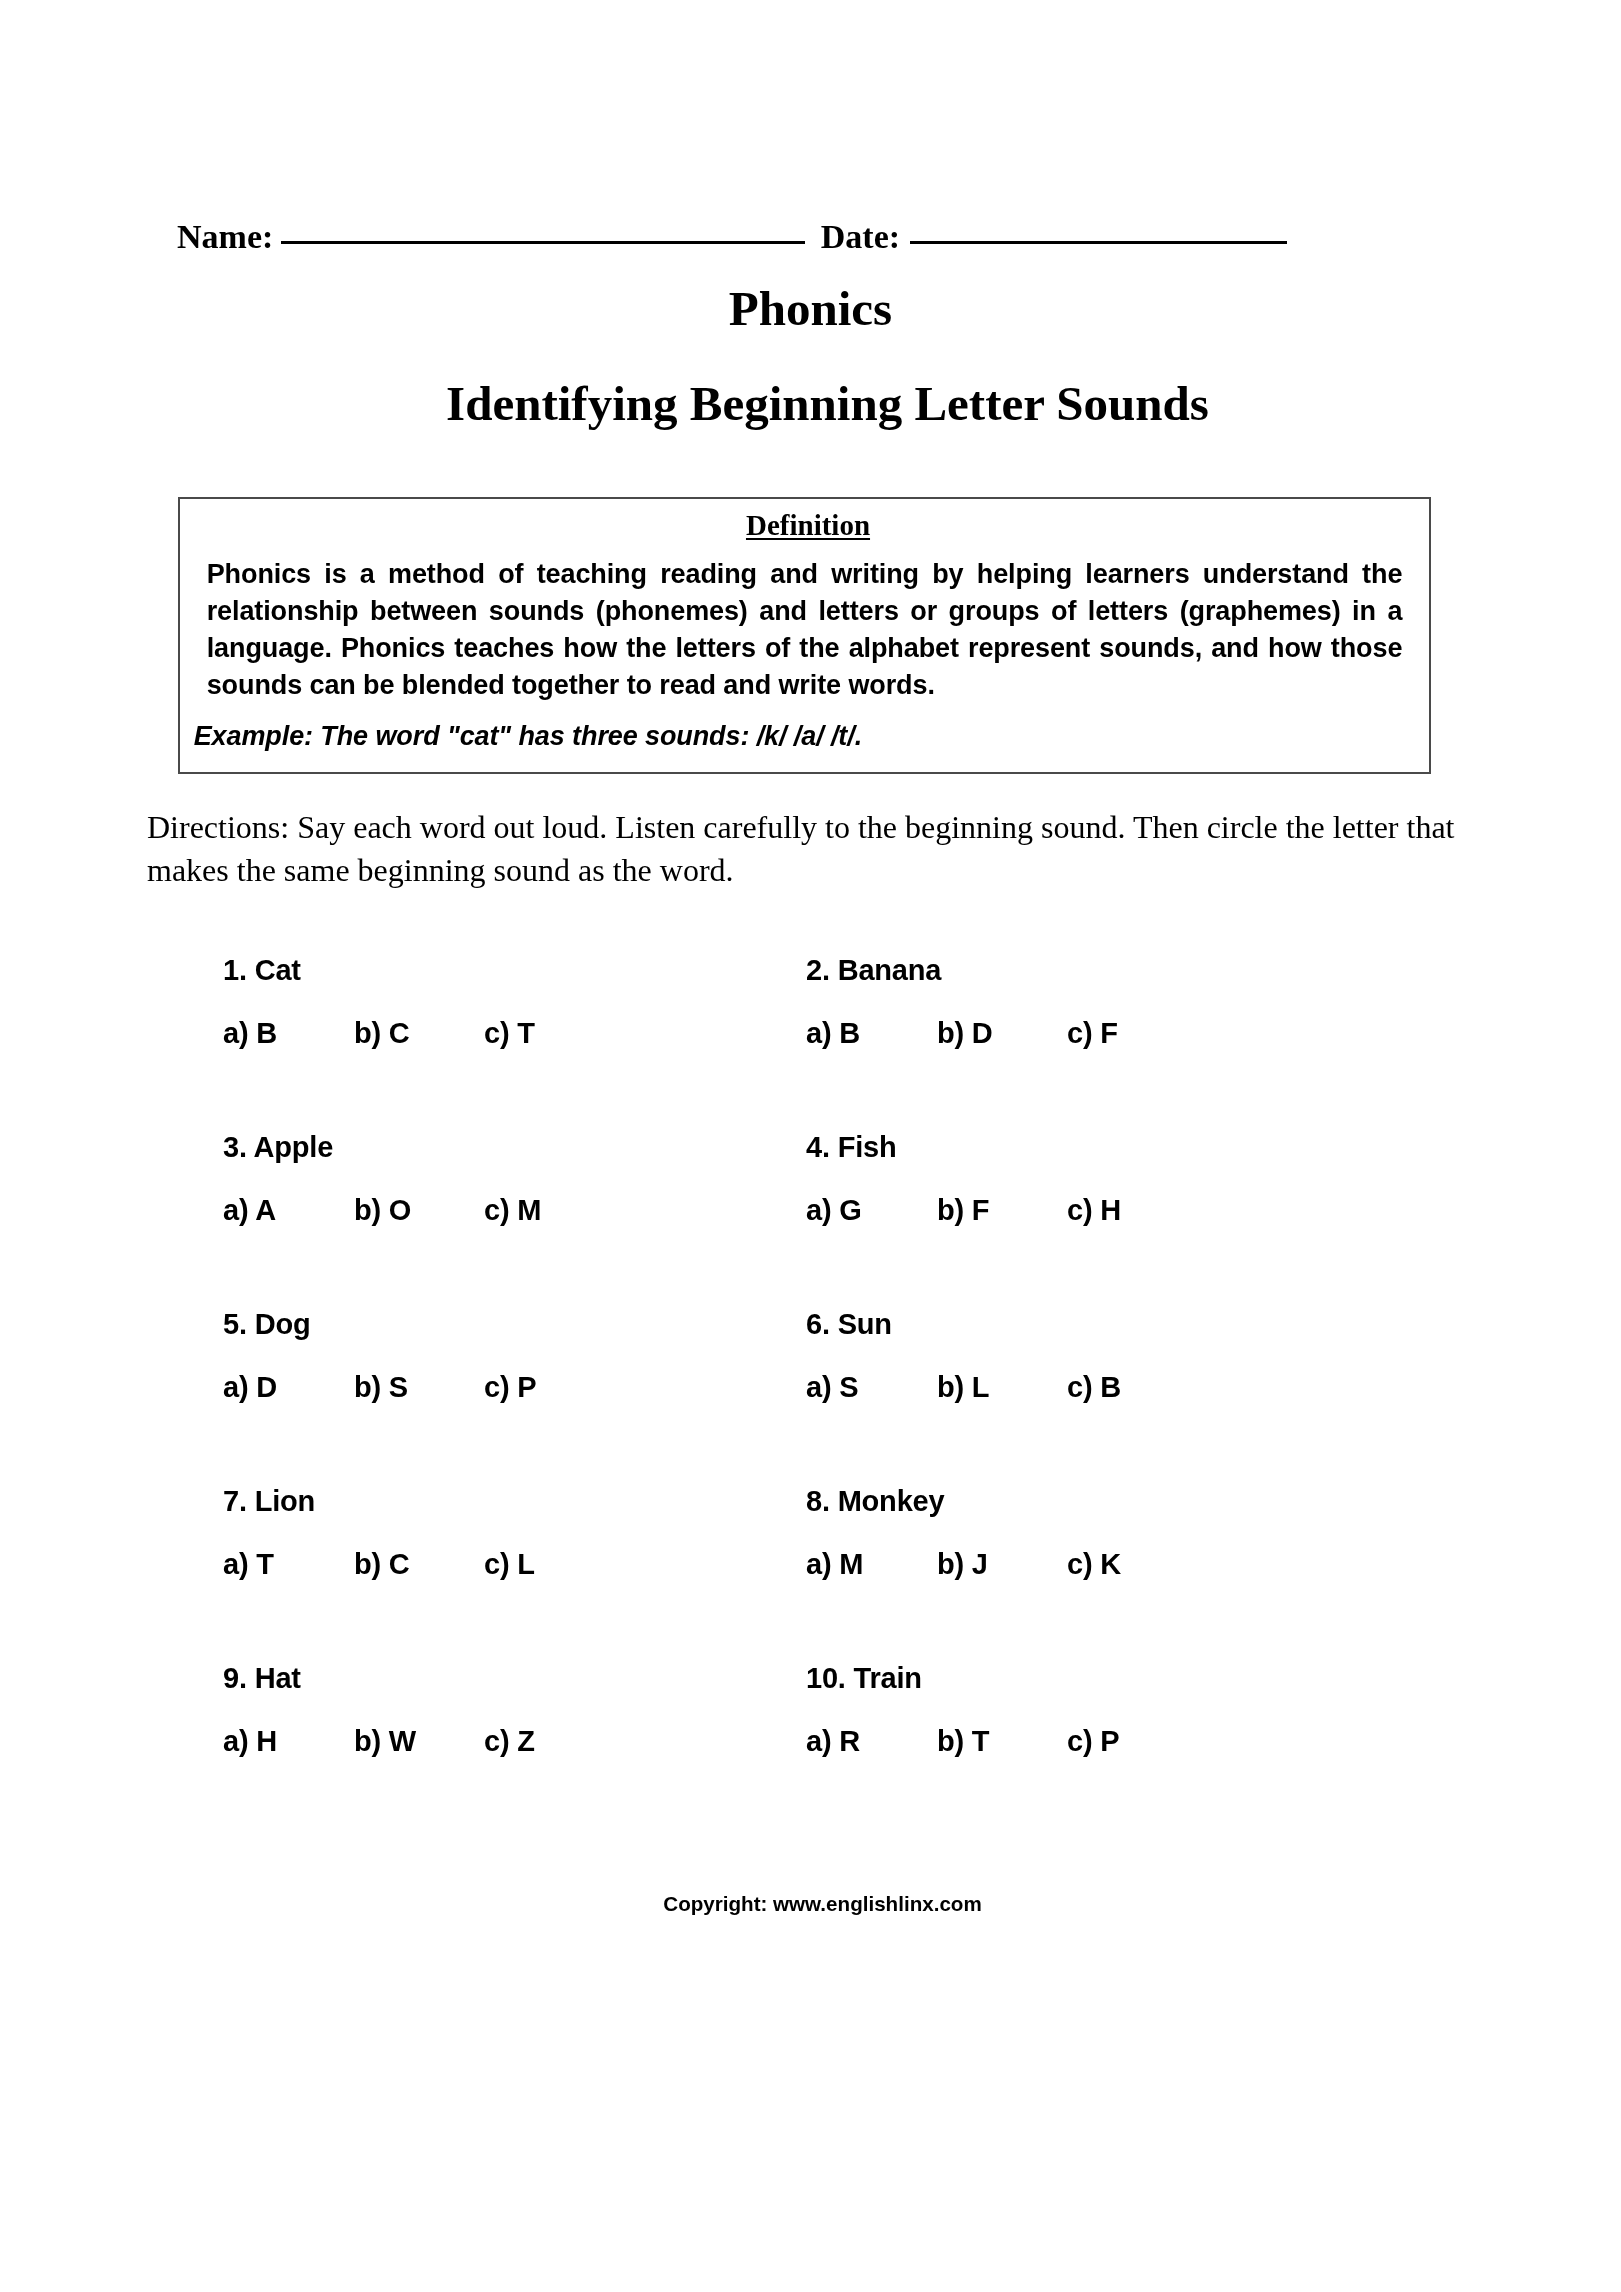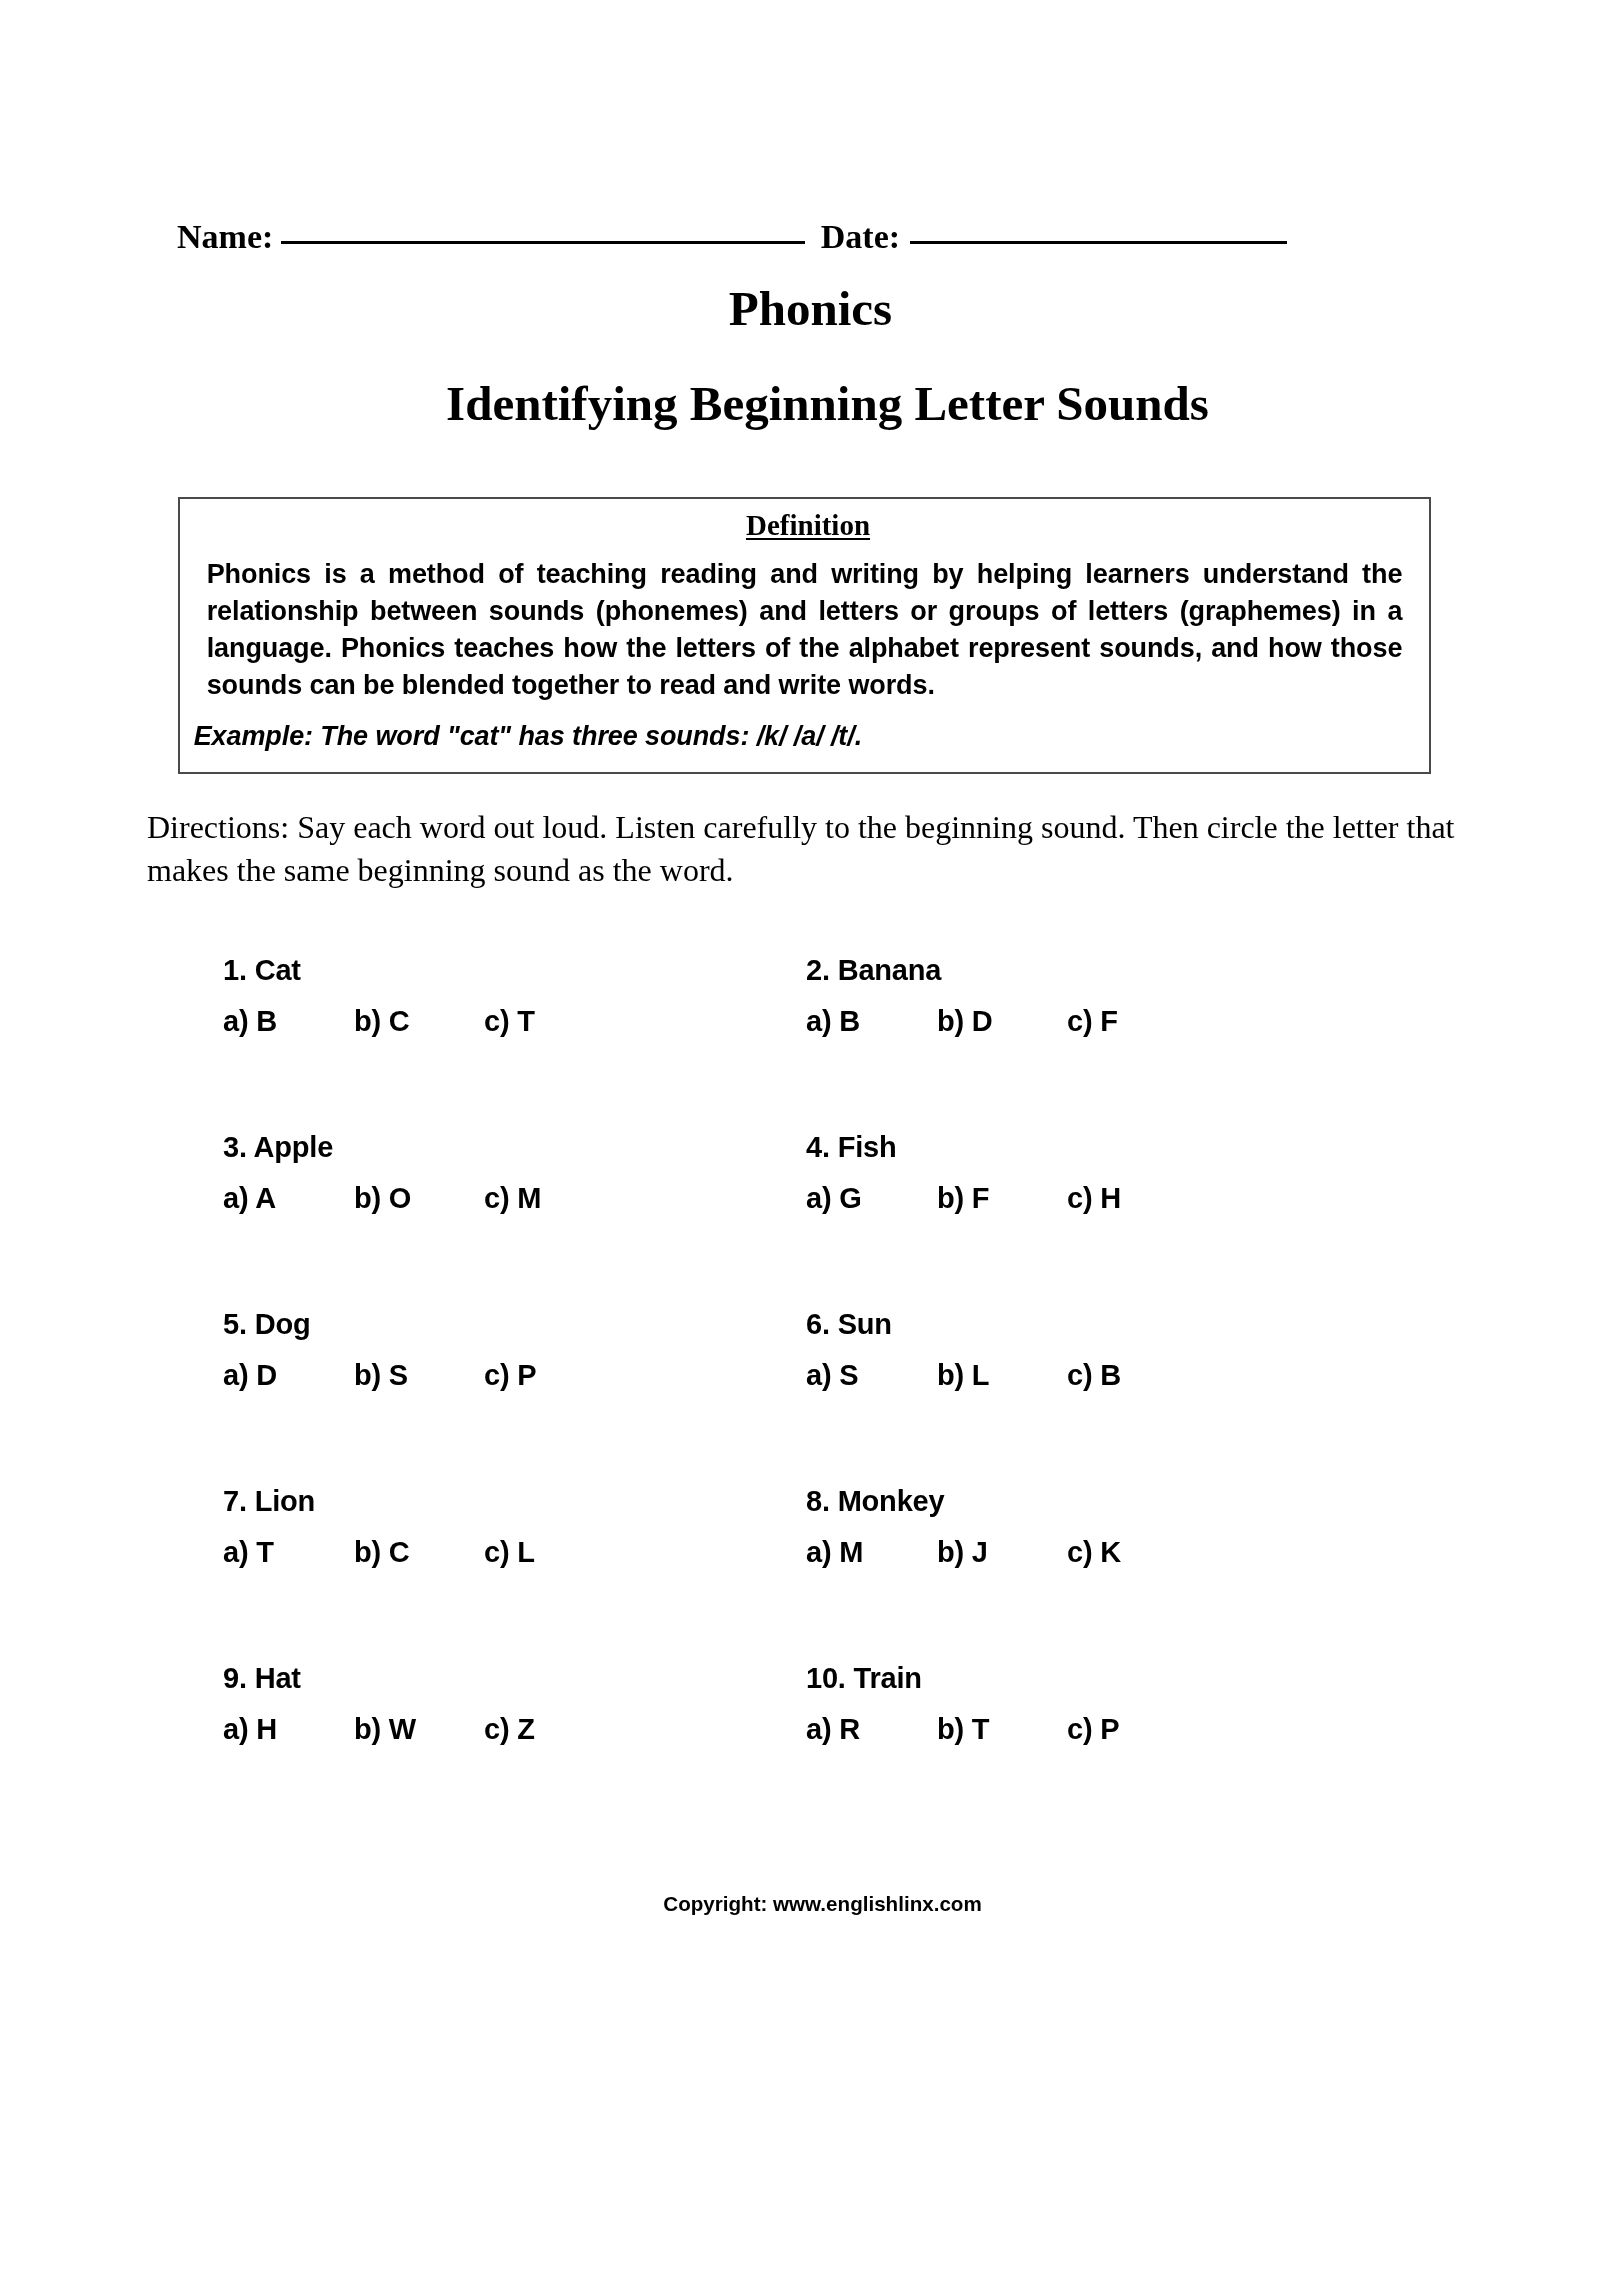--- a/index.html
+++ b/index.html
@@ -157,21 +157,21 @@
     white-space: nowrap;
     letter-spacing: -0.2px;
   }
   .q-options {
     position: relative;
     margin-top: 21.6px;
     height: 39px;
   }
   .q-opt {
     position: absolute;
-    top: 0;
+    top: 12px;
     font-size: 29px;
     line-height: 1.0;
     white-space: nowrap;
     letter-spacing: -0.2px;
   }
   .q-opt.opt-0 { left: 0px; }
   .q-opt.opt-1 { left: 131px; }
   .q-opt.opt-2 { left: 261px; }
 
   

